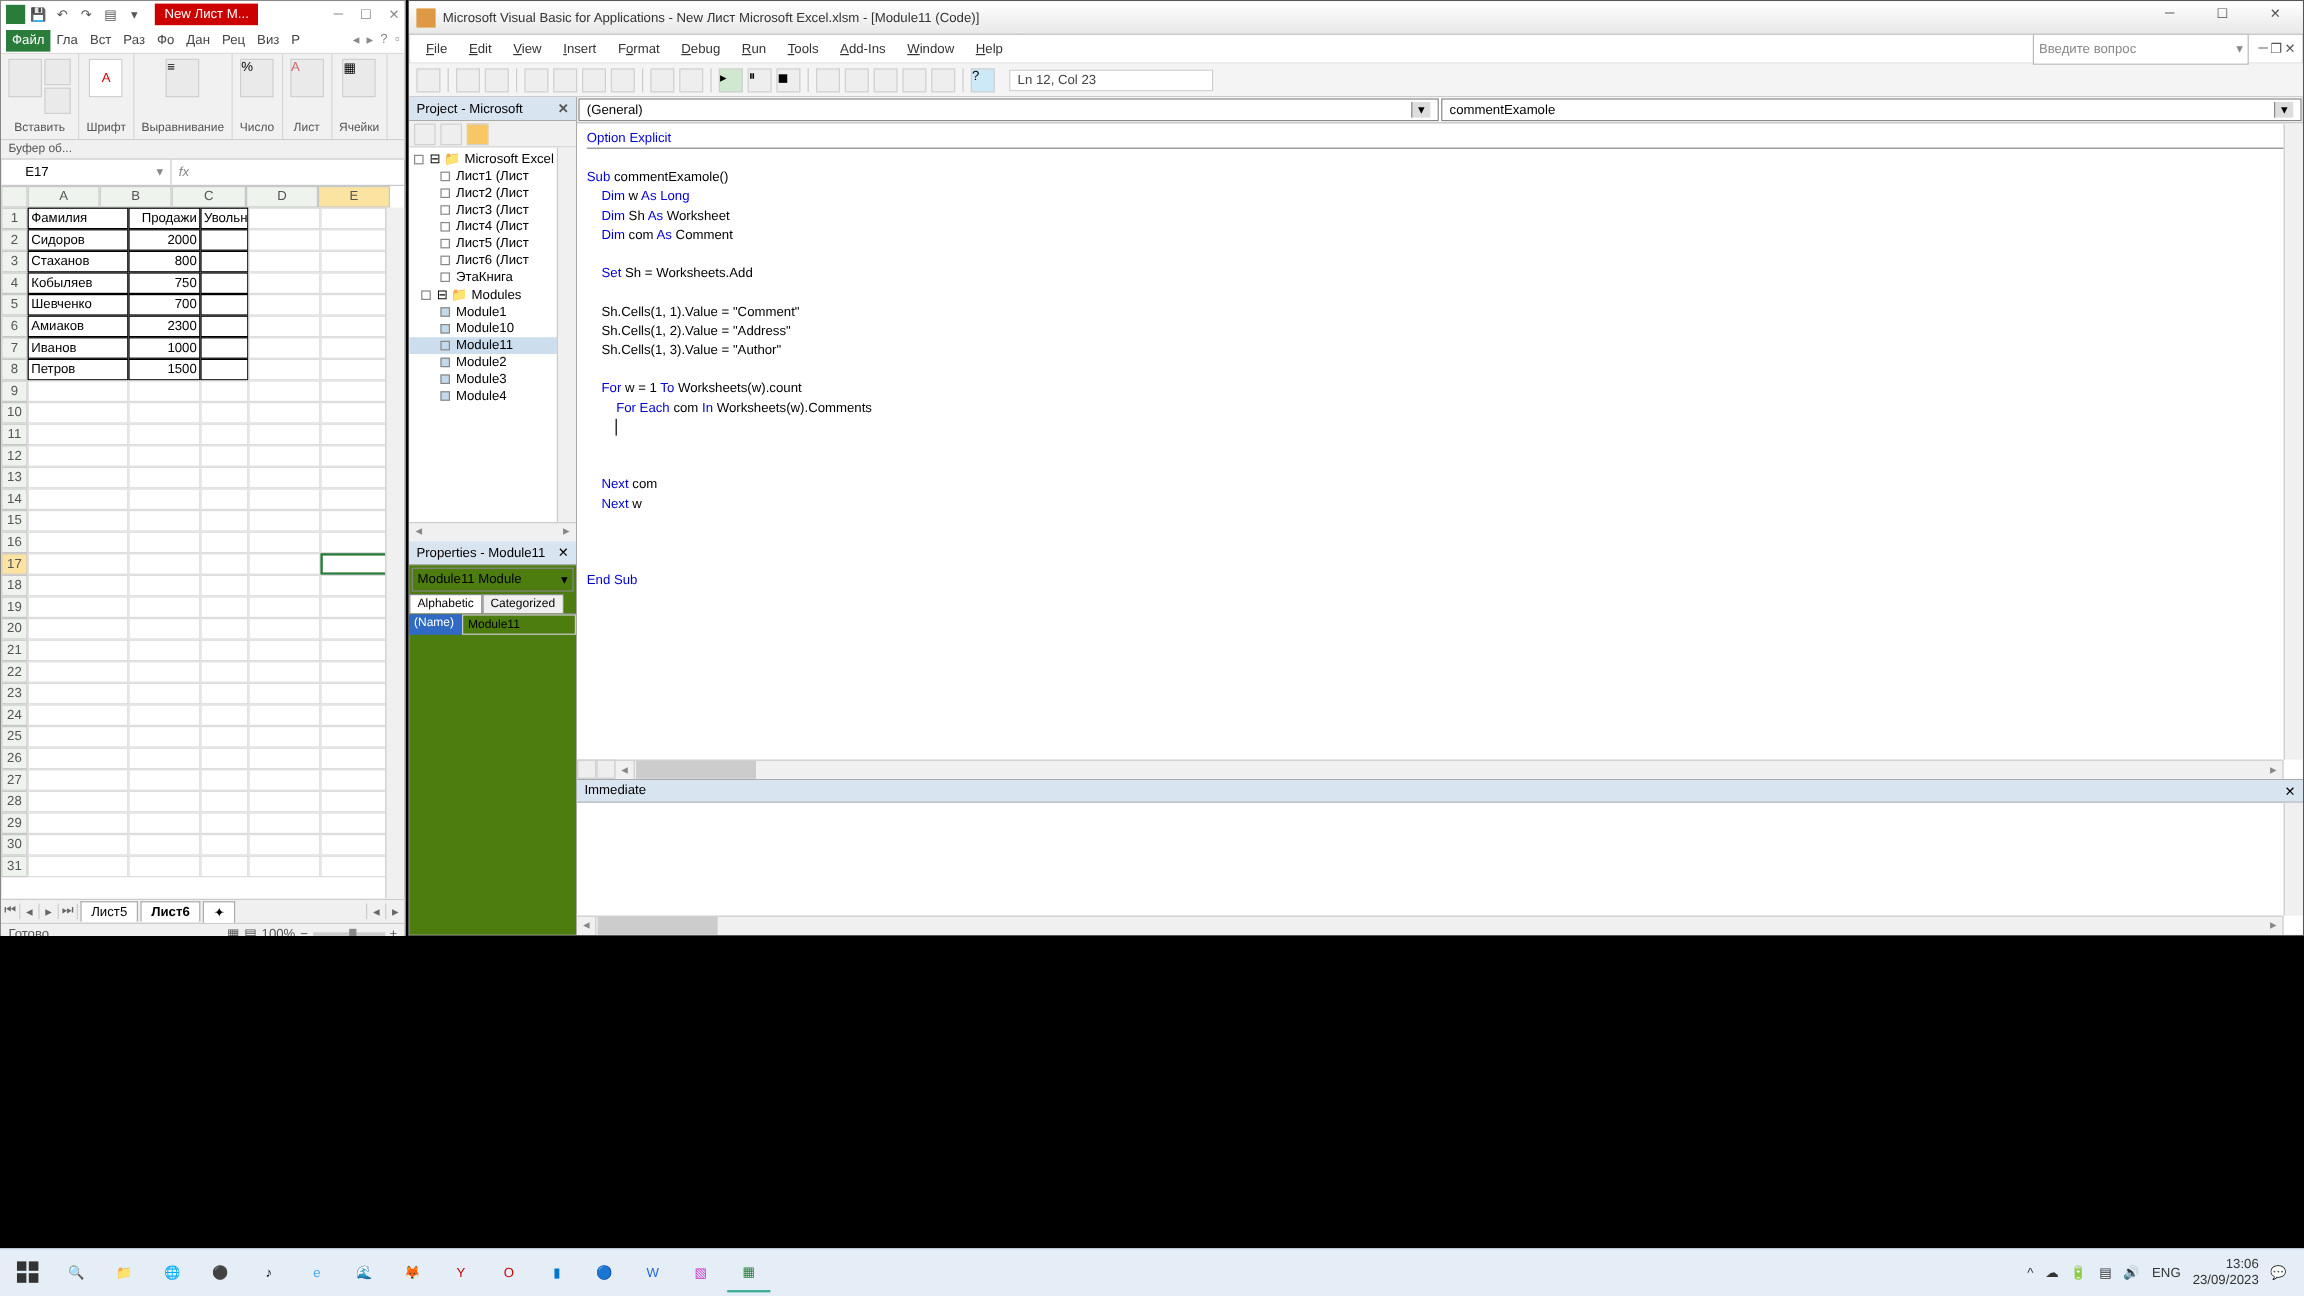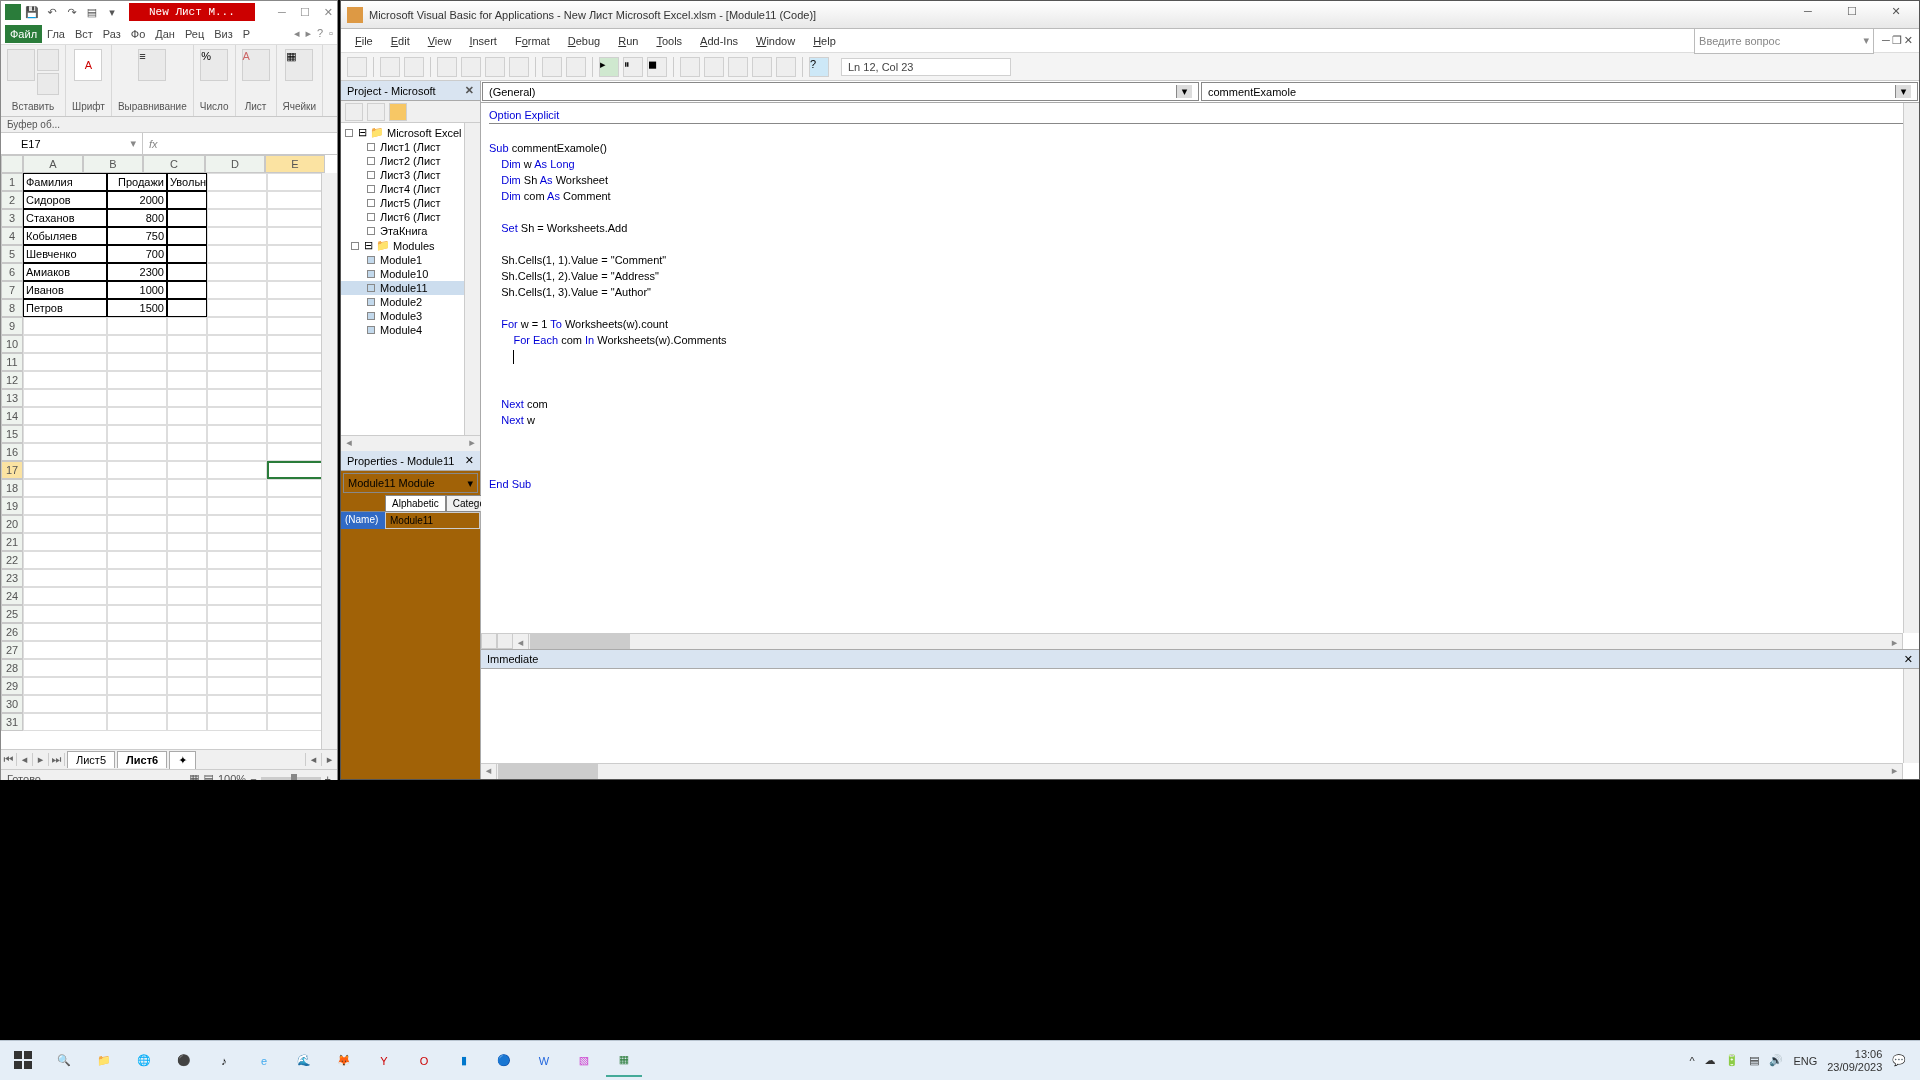--- a/index.html
+++ b/index.html
@@ -4,21 +4,21 @@
 <style>
 * { margin: 0; padding: 0; box-sizing: border-box; font-family: "Segoe UI", Tahoma, sans-serif; font-size: 11px; }
 body { width: 1920px; height: 1080px; background: #000; overflow: hidden; position: relative; }
 
 
 .excel { position: absolute; left: 0; top: 0; width: 338px; height: 780px; background: #fff; border: 1px solid #888; }
 .excel-titlebar { height: 22px; background: #fff; display: flex; align-items: center; padding: 0 4px; }
 .excel-ti { width: 16px; height: 16px; background: #2a7c3a; margin-right: 2px; }
 .excel-qat { display: flex; gap: 2px; align-items: center; }
 .excel-qat .qbtn { width: 18px; height: 18px; display:flex; align-items:center; justify-content:center; color:#555; }
-.excel-doc-tab { background: #c00; color:#fff; padding: 2px 20px; margin-left: 8px; height: 18px; display:flex; align-items:center;font-family:Liberation Mono, monospace; }
+.excel-doc-tab { background: #c00; color:#fff; padding: 2px 8px; margin-left: 8px; height: 18px; display:flex; align-items:center; }
 .excel-winbtns { margin-left:auto; display:flex; gap:14px; color:#888; }
 .excel-ribbon-tabs { height: 22px; display:flex; align-items:center; padding-left: 4px; background:#fff; border-bottom: 1px solid #ddd; }
 .excel-ribbon-tabs .rtab { padding: 3px 5px; color:#444; font-size:11px; }
 .excel-ribbon-tabs .rtab.active { background:#2a7c3a; color:#fff; }
 .excel-ribbon-tabs .rnav { margin-left:auto; display:flex; gap:6px; color:#888; padding-right:4px;}
 .excel-ribbon { height: 72px; background:#f1f1f1; border-bottom:1px solid #c8c8c8; display:flex; }
 .rgroup { border-right:1px solid #d8d8d8; padding: 4px 6px; display:flex; flex-direction:column; align-items:center; justify-content:space-between; }
 .rgroup .ricons { display:flex; gap:2px; }
 .rgroup .ricon { width:22px; height:22px; background:#eaeaea; border:1px solid #d0d0d0; }
 .rgroup .ricon.big { width:28px; height:32px; }
@@ -83,23 +83,23 @@
 .tree-item.module::before{background:#c3d9ec;}
 .tree-item.sel { background:#cde; }
 .tree-item.root{padding-left:4px;font-weight:normal;}
 .tree-item.folder{padding-left:10px;}
 .tree-item.leaf{padding-left:26px;}
 .tree-hscroll{height:16px;background:#f0f0f0;border-top:1px solid #ccc;display:flex;}
 .tree-hscroll .ar{width:16px;text-align:center;color:#888;}
 .tree-vscroll{position:absolute;right:0;top:0;width:16px;bottom:0;background:#f0f0f0;border-left:1px solid #ccc;}
 
 .props-title { background:#d9e4f1; height:20px; display:flex; align-items:center; padding:0 6px; border-bottom:1px solid #aaa; justify-content:space-between;}
-.props-body { flex:1; background:#a16207; }
+.props-body { flex:1; background:#4d7c0f; }
 .props-combo { height:20px; border:1px solid #888; margin:2px; display:flex; align-items:center; justify-content:space-between; padding:0 4px;}
-.props-tabs { display:flex; border-bottom:1px solid #888;padding-left:44px; }
+.props-tabs { display:flex; border-bottom:1px solid #888; }
 .props-tabs .ptab { padding:2px 6px; border:1px solid #888; border-bottom:none; background:#f0f0f0; font-size:10px;}
 .props-tabs .ptab.active { background:#fff; }
 .props-grid { display:flex; }
 .props-grid .pname { background:#316ac5; color:#fff; padding:2px 4px; width:44px; font-size:10px;}
 .props-grid .pval { flex:1; padding:2px 4px; border:1px solid #ccc; font-size:10px;}
 
 .vbe-right { flex:1; display:flex; flex-direction:column; }
 .code-header { height:22px; display:flex; border-bottom:1px solid #aaa; }
 .code-header .combo { flex:1; border:1px solid #888; margin:1px; display:flex; align-items:center; justify-content:space-between; padding:0 6px; background:#fff;}
 .code-header .combo .dd { background:#ddd; width:16px; text-align:center; border-left:1px solid #888;}

